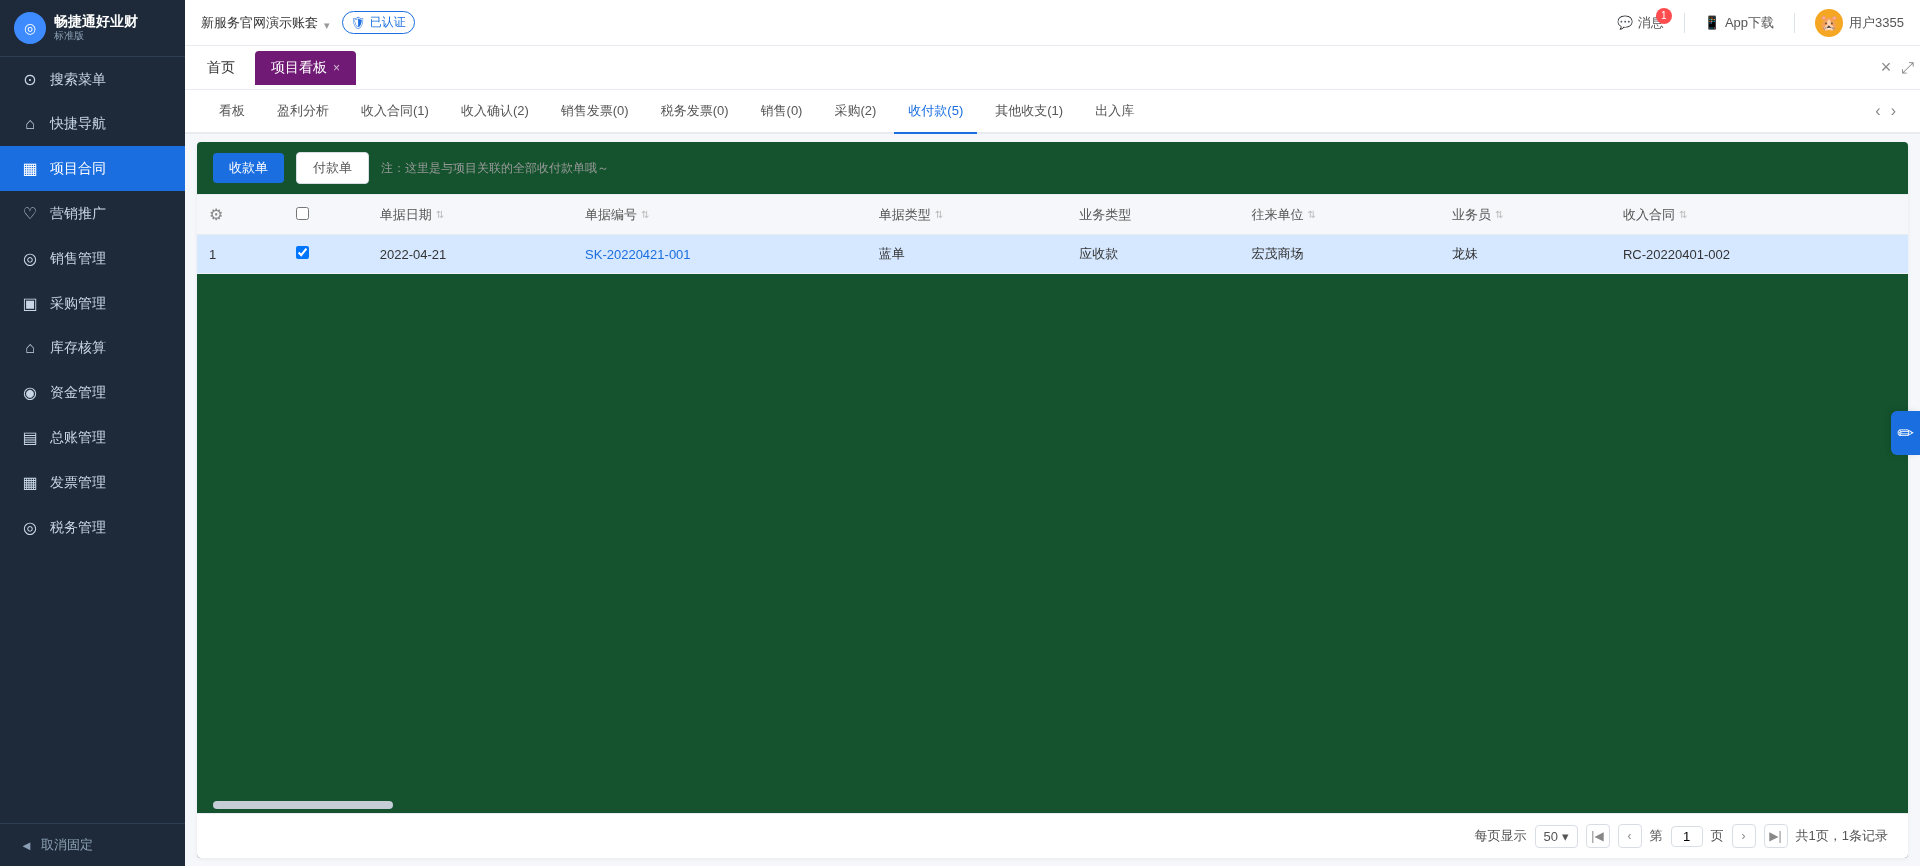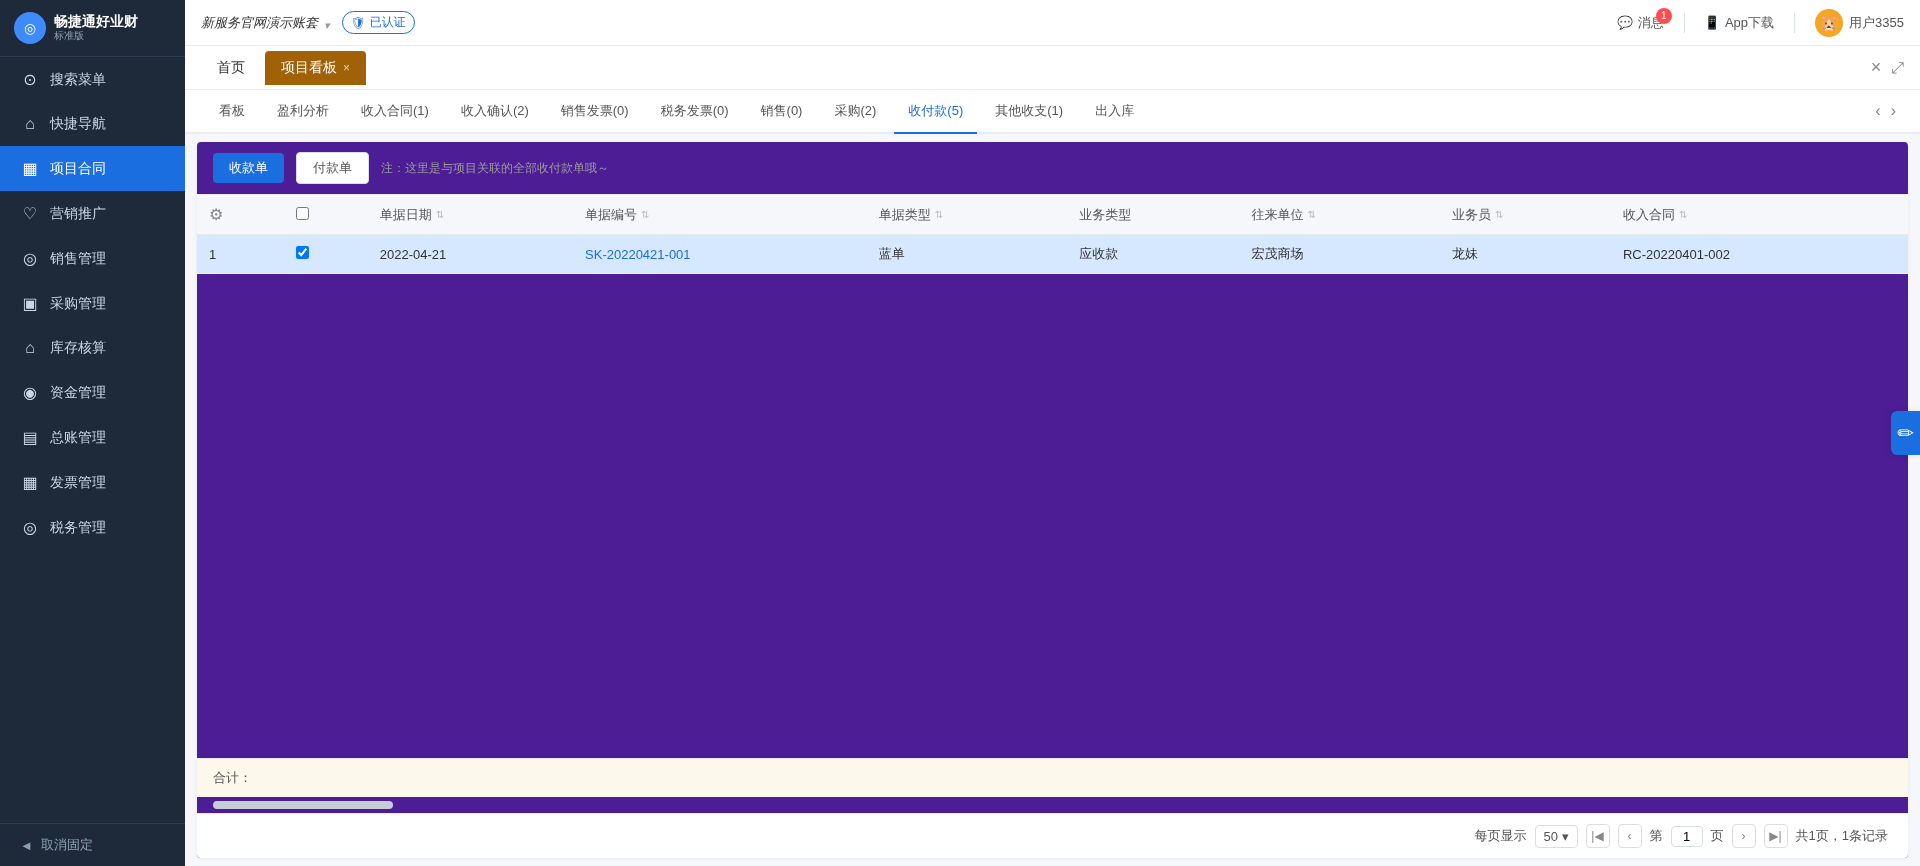--- a/index.html
+++ b/index.html
@@ -73,21 +73,21 @@
       background: #fff;
       border-bottom: 1px solid #e8ecf0;
       display: flex;
       align-items: center;
       padding: 0 16px;
       height: 46px;
       gap: 12px;
     }
     .account-selector {
       display: flex; align-items: flex-end; gap: 6px;
-      color: #333; font-size: 13px; cursor: pointer; font-style: italic;
+      color: #333; font-size: 13px; cursor: pointer;
     }
     .account-selector .arrow { color: #999; font-size: 11px; }
     .certified-badge {
       display: flex; align-items: center; gap: 4px;
       color: #1a6ee0; font-size: 12px;
       border: 1px solid #1a6ee0; border-radius: 12px;
       padding: 2px 8px;
     }
     .certified-badge .shield { font-size: 12px; }
     .topbar-right {
@@ -109,34 +109,34 @@
       font-size: 16px;
     }
     .divider-v { width: 1px; height: 20px; background: #dde3ea; }
 
     
     .nav-tabs {
       background: #fff;
       border-bottom: 1px solid #e8ecf0;
       display: flex;
       align-items: center;
-      padding: 0 16px;
+      padding: 0 6px;
       height: 44px;
       gap: 4px;
     }
     .nav-tab {
       padding: 8px 16px;
       cursor: pointer;
       color: #555;
       font-size: 14px;
       border-radius: 4px 4px 0 0;
       display: flex; align-items: center; gap: 6px;
     }
     .nav-tab.active {
-      background: #a16207;
+      background: #701a75;
       color: #fff;
       border-radius: 4px 4px 0 0;
     }
     .nav-tab-close {
       font-size: 12px; cursor: pointer; opacity: 0.7;
     }
     .nav-tab-home { color: #333; }
     .window-controls {
       margin-left: auto; display: flex; gap: 10px; align-items: center;
     }
@@ -191,21 +191,21 @@
       border-bottom: 2px solid transparent;
       margin-bottom: -2px;
       white-space: nowrap;
     }
     .sub-tab.active { color: #1a6ee0; border-bottom: 2px solid #1a6ee0; font-weight: 500; }
     .sub-tab-nav { display: flex; align-items: center; margin-left: auto; gap: 2px; }
     .sub-tab-nav-btn { cursor: pointer; color: #888; font-size: 16px; padding: 4px; }
 
     
     .table-section {
-      flex: 1; display: flex; flex-direction: column; overflow: hidden; background: #4c1d95; margin: 8px 12px; border-radius: 4px; box-shadow: 0 1px 4px rgba(0,0,0,0.06);
+      flex: 1; display: flex; flex-direction: column; overflow: hidden; background: #14532d; margin: 8px 12px; border-radius: 4px; box-shadow: 0 1px 4px rgba(0,0,0,0.06);
     }
 
     
     .filter-bar {
       display: flex; align-items: center; padding: 10px 16px; gap: 12px; border-bottom: 1px solid #e8ecf0;
     }
     .filter-btn {
       background: #1a6ee0; color: #fff; border: none; border-radius: 4px;
       padding: 6px 16px; cursor: pointer; font-size: 13px;
     }
@@ -497,23 +497,20 @@
               <td>蓝单</td>
               <td>应收款</td>
               <td>宏茂商场</td>
               <td>龙妹</td>
               <td>RC-20220401-002</td>
             </tr>
           </tbody>
         </table>
       </div>
 
-      <div class="summary-row">
-        <span>合计：</span>
-      </div>
 
       <div class="scroll-bar-area">
         <div class="h-scrollbar"></div>
       </div>
 
       <div class="pagination">
         <span>每页显示</span>
         <div class="page-size-box">
           <span>50</span>
           <span>▾</span>

